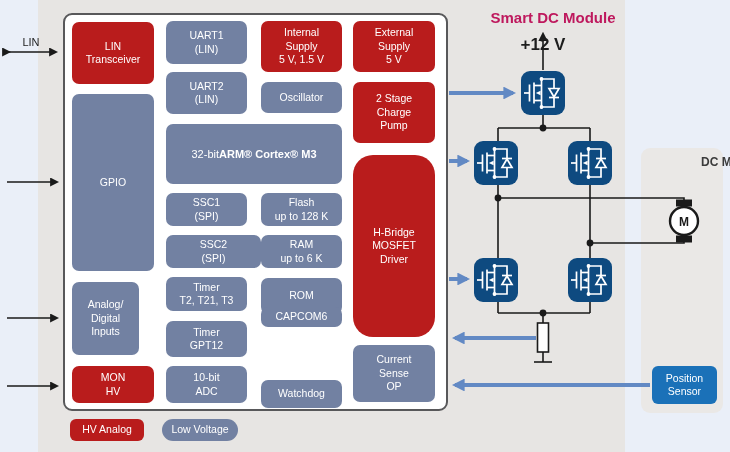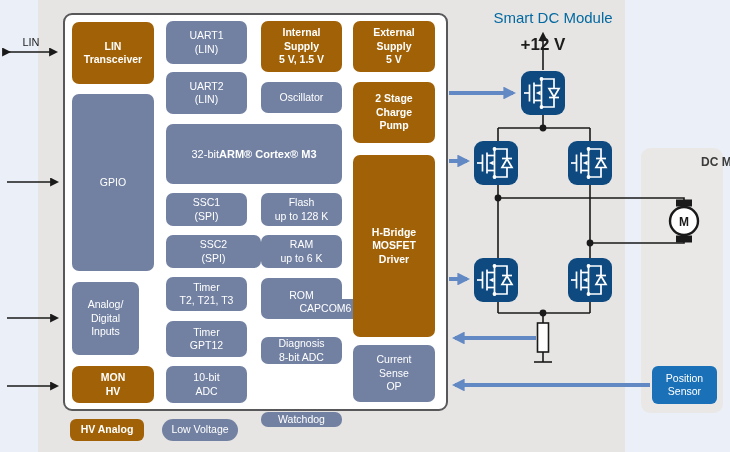--- a/index.html
+++ b/index.html
@@ -4,25 +4,25 @@
 <style>
   html,body{margin:0;padding:0;background:#eaeff8;}
   #stage{position:relative;width:730px;height:452px;background:#eaeff8;overflow:hidden;
          font-family:"Liberation Sans",sans-serif;}
   .panel-gray{position:absolute;left:38px;top:0;width:587px;height:452px;background:#e7e5e3;}
   .panel-motor{position:absolute;left:641px;top:148px;width:82px;height:265px;background:#eae8e6;border-radius:9px;}
   .whitebox{position:absolute;left:63px;top:13px;width:385px;height:398px;background:#ffffff;
             border:2px solid #58585a;border-radius:9px;box-sizing:border-box;}
   .blk{position:absolute;border-radius:7px;color:#ffffff;display:flex;align-items:center;justify-content:center;
        text-align:center;white-space:pre-line;font-size:10.5px;line-height:1.28;}
-  .dark{background:#a16207;font-weight:bold;}
+  .dark{background:#b91c1c;}
   .slate{background:#7281A2;}
   .bright{background:#1B71B8;}
   .lbl{position:absolute;color:#1d1d1d;text-align:center;white-space:pre-line;}
-  .title{font-size:15px;font-weight:400;color:#0369a1;}
+  .title{font-size:15px;font-weight:700;color:#be185d;}
   .sub{font-size:17px;font-weight:600;}
   .motor-title{font-size:12px;font-weight:600;color:#3b3b3b;margin-left:46px;}
   .arm .b{font-weight:700;}
   svg{position:absolute;left:0;top:0;}
   svg text{font-family:"Liberation Sans",sans-serif;}
 </style>
 </head>
 <body>
 
 <div id="stage">
@@ -160,32 +160,30 @@
 
   <div class="blk dark" style="left:261px;top:21px;width:81px;height:51px;">Internal
 Supply
 5 V, 1.5 V</div>
   <div class="blk slate" style="left:261px;top:82px;width:81px;height:31px;">Oscillator</div>
   <div class="blk slate" style="left:261px;top:193px;width:81px;height:33px;">Flash
 up to 128 K</div>
   <div class="blk slate" style="left:261px;top:235px;width:81px;height:33px;">RAM
 up to 6 K</div>
   <div class="blk slate" style="left:261px;top:278px;width:81px;height:36px;">ROM</div>
-  <div class="blk slate" style="left:261px;top:299px;width:81px;height:20px;padding-left:24px;">CAPCOM6</div>
-  <div class="blk slate" style="left:261px;top:337px;width:81px;height:27px;">Diagnosis
-8-bit ADC</div>
-  <div class="blk slate" style="left:261px;top:380px;width:81px;height:15px;margin-top:32px;">Watchdog</div>
+  <div class="blk slate" style="left:261px;top:307px;width:81px;height:20px;">CAPCOM6</div>
+  <div class="blk slate" style="left:261px;top:380px;width:81px;height:28px;">Watchdog</div>
 
   <div class="blk dark" style="left:353px;top:21px;width:82px;height:51px;">External
 Supply
 5 V</div>
   <div class="blk dark" style="left:353px;top:82px;width:82px;height:61px;">2 Stage
 Charge
 Pump</div>
-  <div class="blk dark" style="left:353px;top:155px;width:82px;height:182px;">H-Bridge
+  <div class="blk dark" style="left:353px;top:155px;width:82px;height:182px;border-radius:20px;">H-Bridge
 MOSFET
 Driver</div>
   <div class="blk slate" style="left:353px;top:345px;width:82px;height:57px;">Current
 Sense
 OP</div>
 
   <div class="blk dark" style="left:70px;top:419px;width:74px;height:22px;border-radius:6px;">HV Analog</div>
   <div class="blk slate" style="left:162px;top:419px;width:76px;height:22px;border-radius:11px;">Low Voltage</div>
 
   <div class="blk bright" style="left:652px;top:366px;width:65px;height:38px;border-radius:6px;">Position

